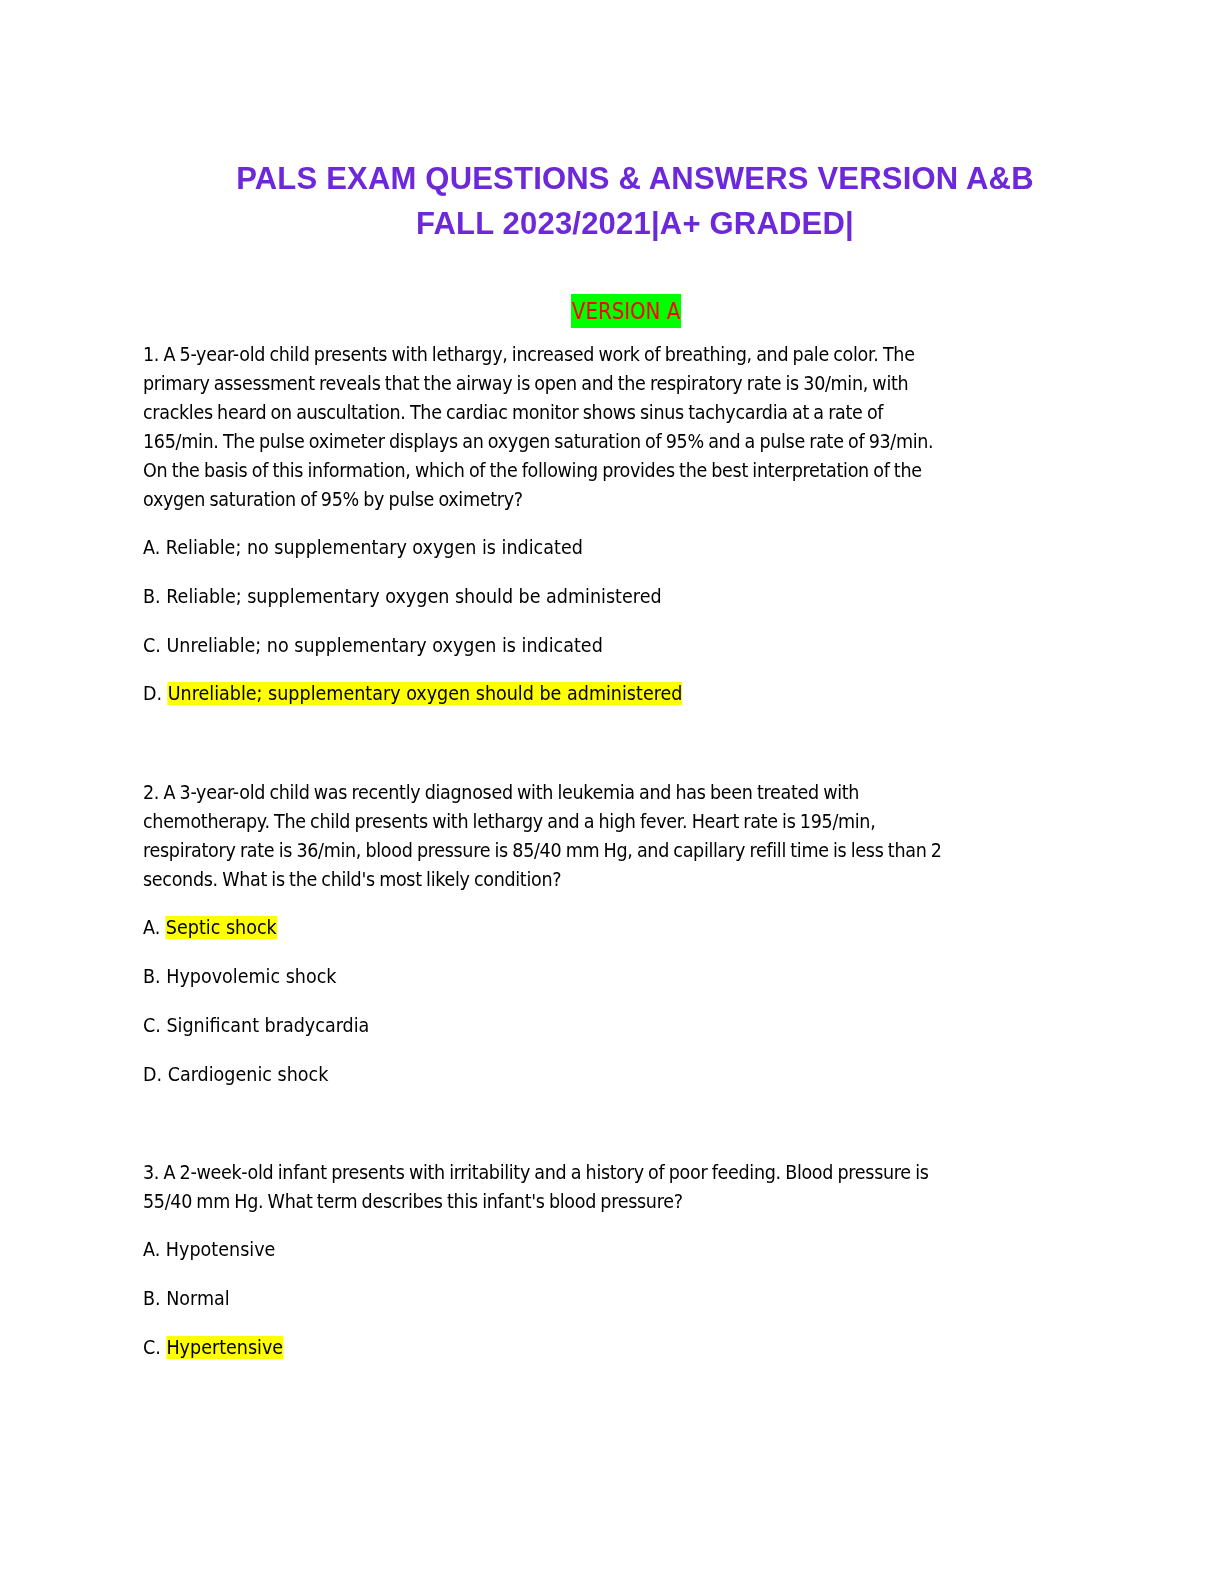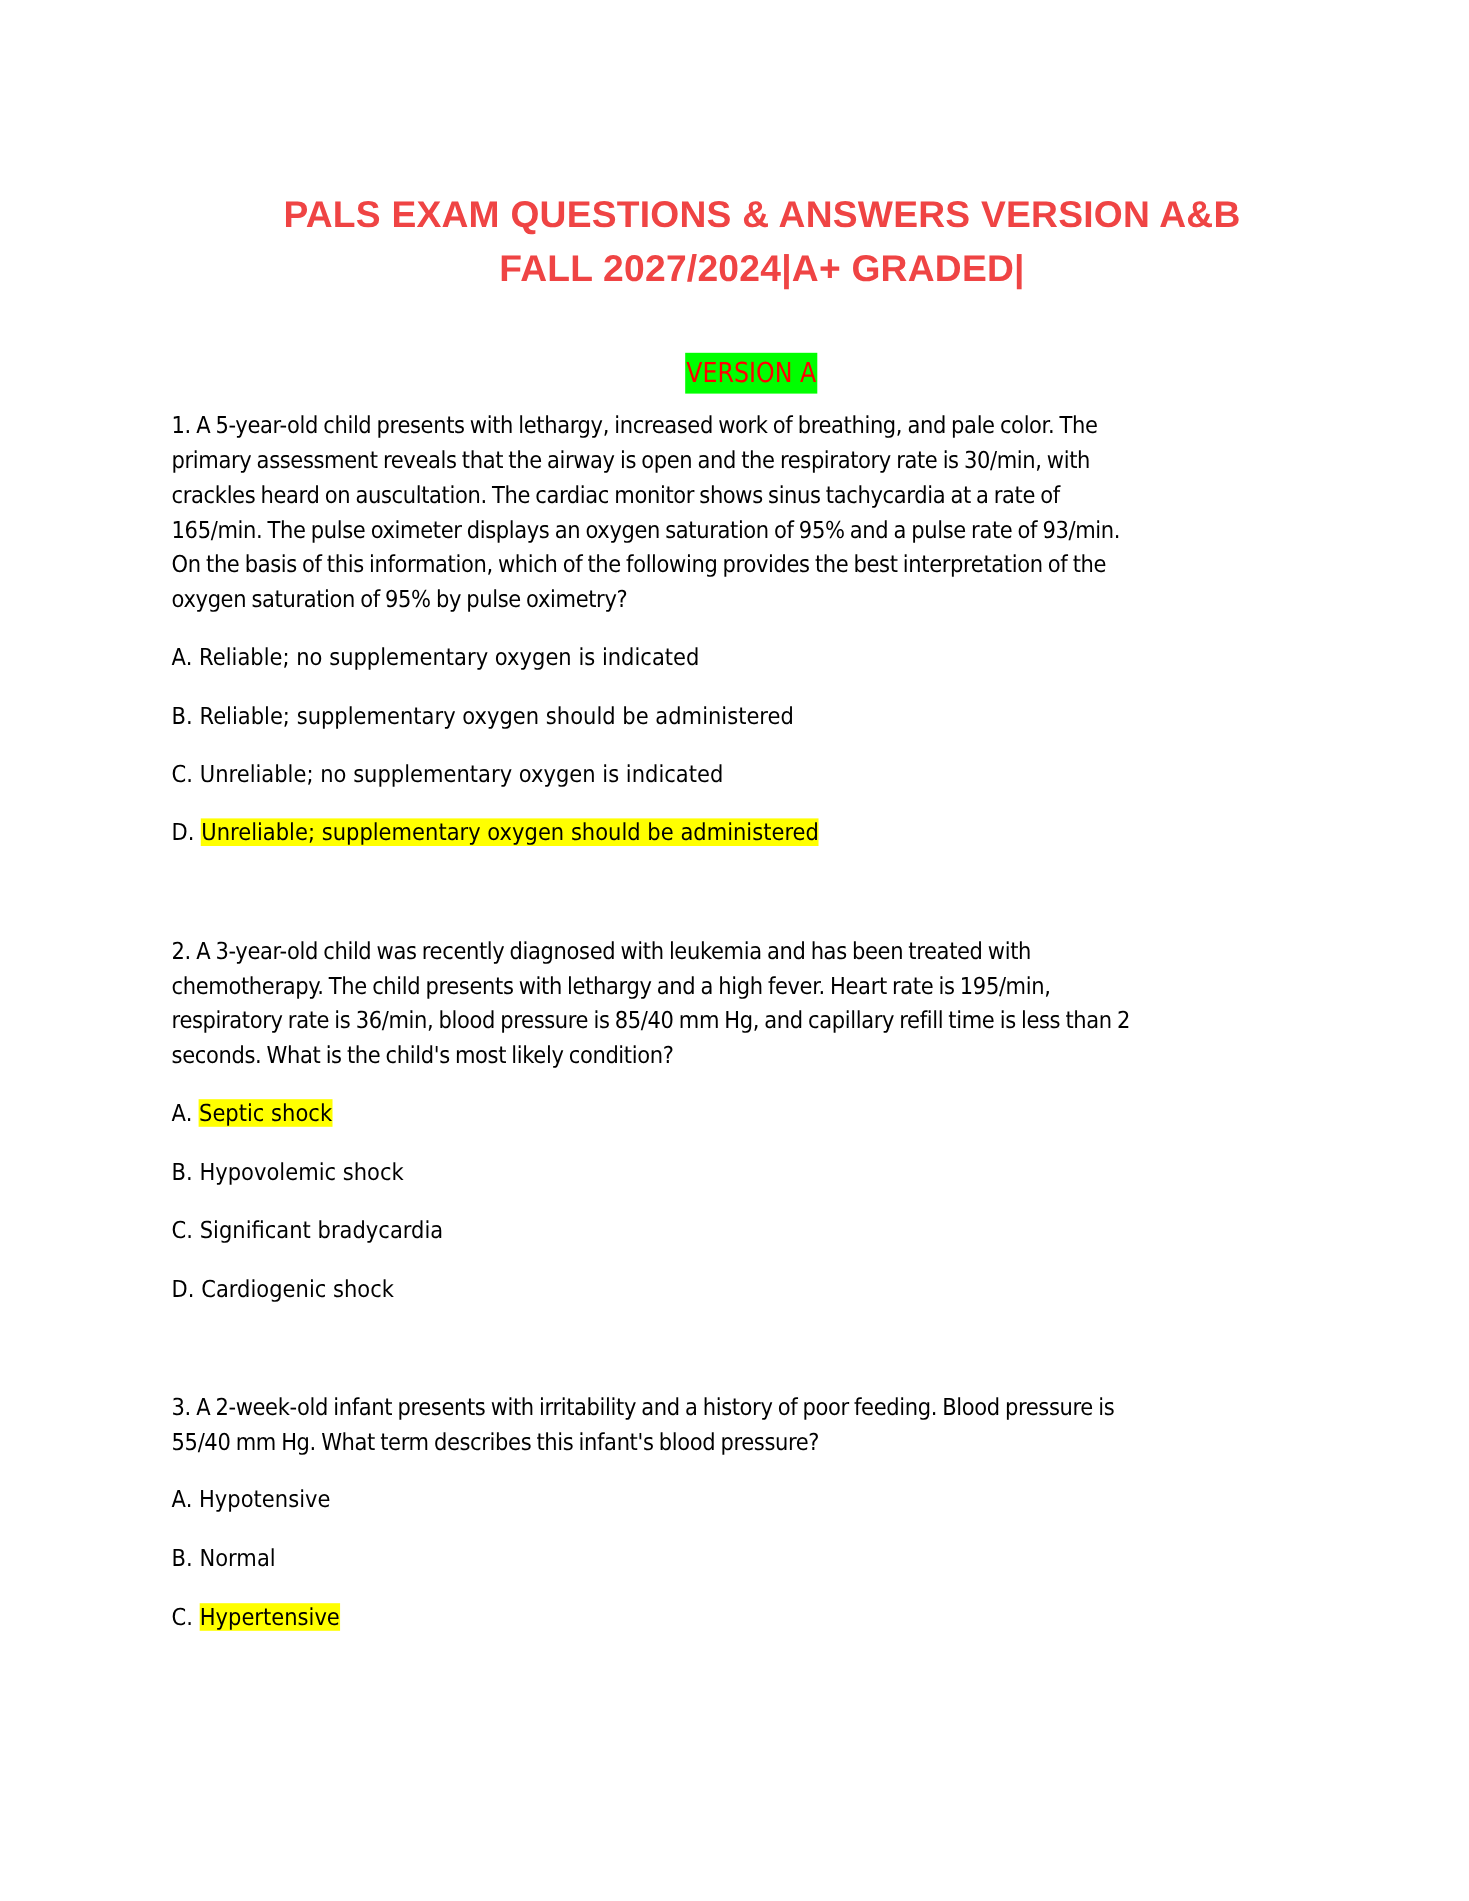--- a/index.html
+++ b/index.html
@@ -16,21 +16,21 @@
       color: #000;
     }
     .title {
       position: absolute;
       left: 170px;
       width: 930px;
       text-align: center;
       font-family: "Liberation Sans", sans-serif;
       font-weight: bold;
       font-size: 31px;
-      color: #ef4444;
+      color: #6d28d9;
       line-height: 45px;
       top: 156px;
       letter-spacing: 0.2px;
     }
     .title .line { display: block; white-space: nowrap; }
     .version {
       position: absolute;
       left: 571px;
       top: 294px;
       height: 34px;
@@ -69,21 +69,21 @@
     }
     .hl {
       background: #ffff00;
     }
   </style>
 </head>
 <body>
 
 <div class="title">
   <span class="line">PALS EXAM QUESTIONS &amp; ANSWERS VERSION A&amp;B</span>
-  <span class="line">FALL 2027/2024|A+ GRADED|</span>
+  <span class="line">FALL 2023/2021|A+ GRADED|</span>
 </div>
 
 <div class="version">VERSION A</div>
 
 <div class="para" style="top:340px;">
   <span class="ln">1. A 5-year-old child presents with lethargy, increased work of breathing, and pale color. The</span>
   <span class="ln">primary assessment reveals that the airway is open and the respiratory rate is 30/min, with</span>
   <span class="ln">crackles heard on auscultation. The cardiac monitor shows sinus tachycardia at a rate of</span>
   <span class="ln">165/min. The pulse oximeter displays an oxygen saturation of 95% and a pulse rate of 93/min.</span>
   <span class="ln">On the basis of this information, which of the following provides the best interpretation of the</span>

